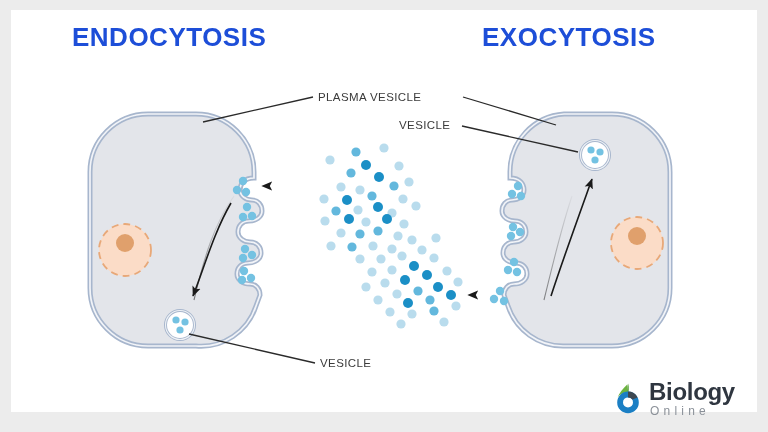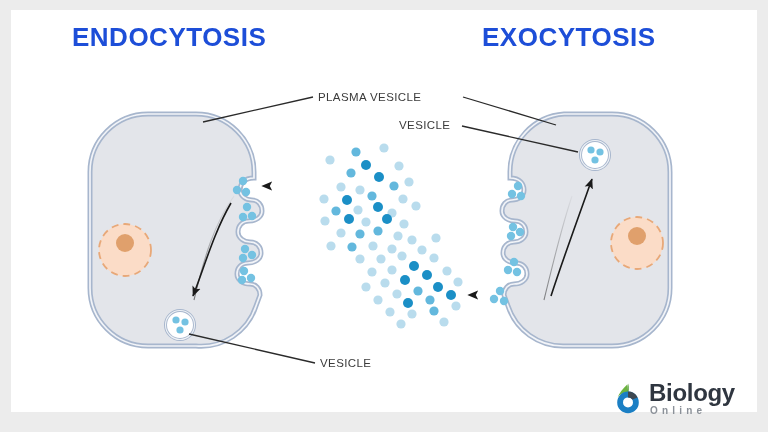--- a/index.html
+++ b/index.html
@@ -74,22 +74,22 @@
   }
   #brand-logo .logo-primary {
     font-family: "Liberation Sans", sans-serif;
     font-weight: bold;
     font-size: 24px;
     color: #2f3640;
     letter-spacing: -0.3px;
   }
   #brand-logo .logo-secondary {
     font-family: "Liberation Sans", sans-serif;
-    font-weight: bold;
-    font-size: 10px;
+    font-weight: normal;
+    font-size: 12px;
     color: #8b9199;
     letter-spacing: 4.2px;
     margin-top: 1px;
     margin-left: 1px;
   }
 </style>
 </head>
 <body>
 
 <div id="canvas-frame">

